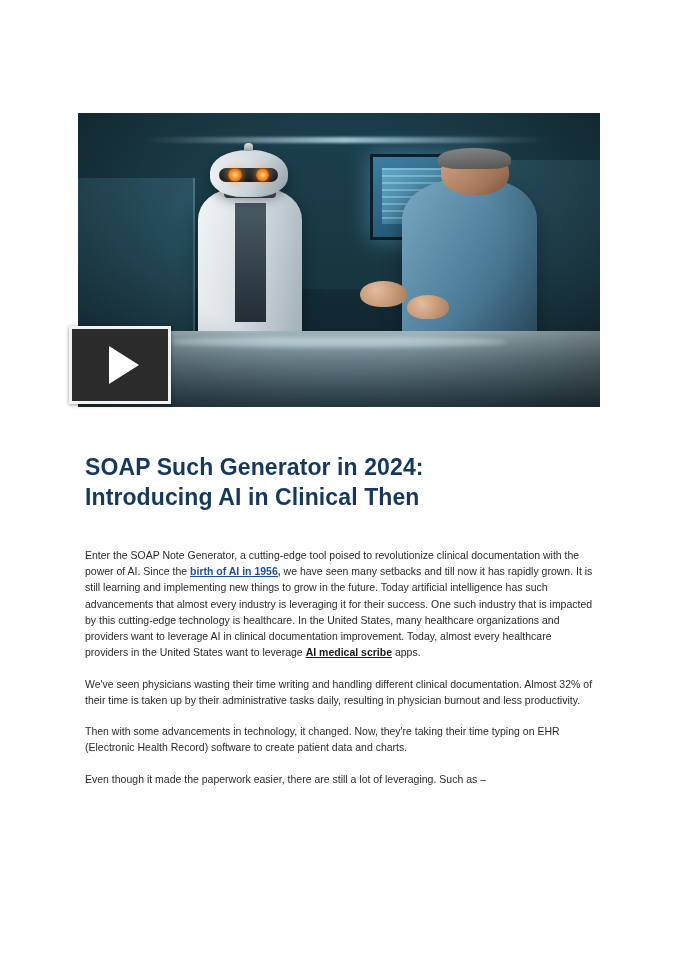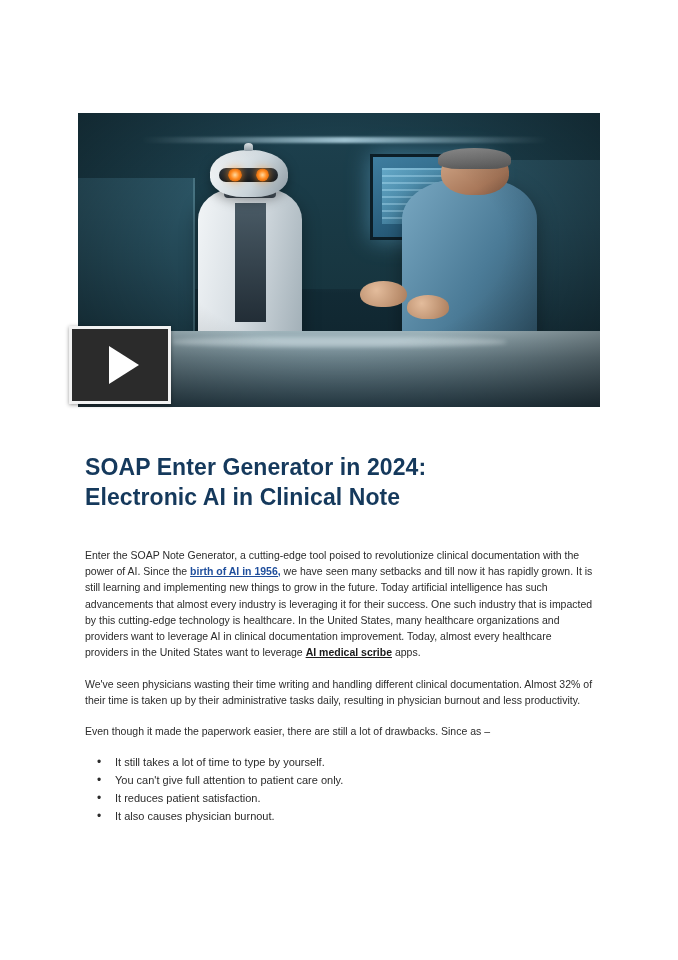--- a/index.html
+++ b/index.html
@@ -310,30 +310,25 @@
       <div class="vignette"></div>
     </div>
 
     <div class="play-box">
       <div class="play-triangle"></div>
     </div>
   </div>
 
   <div class="article">
     <h1 class="title">
-      <span>SOAP Enter Generator in 2024:</span><br>
-      <span>Electronic AI in Clinical Note</span>
+      <span>SOAP Such Generator in 2024:</span><br>
+      <span>Introducing AI in Clinical Then</span>
     </h1>
 
     <div class="body-copy">
       <p class="para"><span>Enter the SOAP Note Generator, a cutting-edge tool poised to revolutionize clinical documentation with the power of AI.  Since the </span><a class="inline-link" href="#">birth of AI in 1956,</a><span> we have seen many setbacks and till now it has rapidly grown. It is still learning and implementing new things to grow in the future. Today artificial intelligence has such advancements that almost every industry is leveraging it for their success. One such industry that is impacted by this cutting-edge technology is healthcare. In the United States, many healthcare organizations and providers want to leverage AI in clinical documentation improvement. Today, almost every healthcare providers in the United States want to leverage </span><a class="inline-link bold" href="#">AI medical scribe</a><span> apps.</span></p>
       <p class="para"><span>We've seen physicians wasting their time writing and handling different clinical documentation. Almost 32% of their time is taken up by their administrative tasks daily, resulting in physician burnout and less productivity.</span></p>
-      <p class="para"><span>Even though it made the paperwork easier, there are still a lot of drawbacks. Since as –</span></p>
-
-      <ul class="drawbacks">
-          <li>It still takes a lot of time to type by yourself.</li>
-          <li>You can't give full attention to patient care only.</li>
-          <li>It reduces patient satisfaction.</li>
-          <li>It also causes physician burnout.</li>
-        </ul>
+      <p class="para"><span>Then with some advancements in technology, it changed. Now, they're taking their time typing on EHR (Electronic Health Record) software to create patient data and charts.</span></p>
+      <p class="para"><span>Even though it made the paperwork easier, there are still a lot of leveraging. Such as –</span></p>
+
     </div>
   </div>
 </div>
 
 </body></html>

